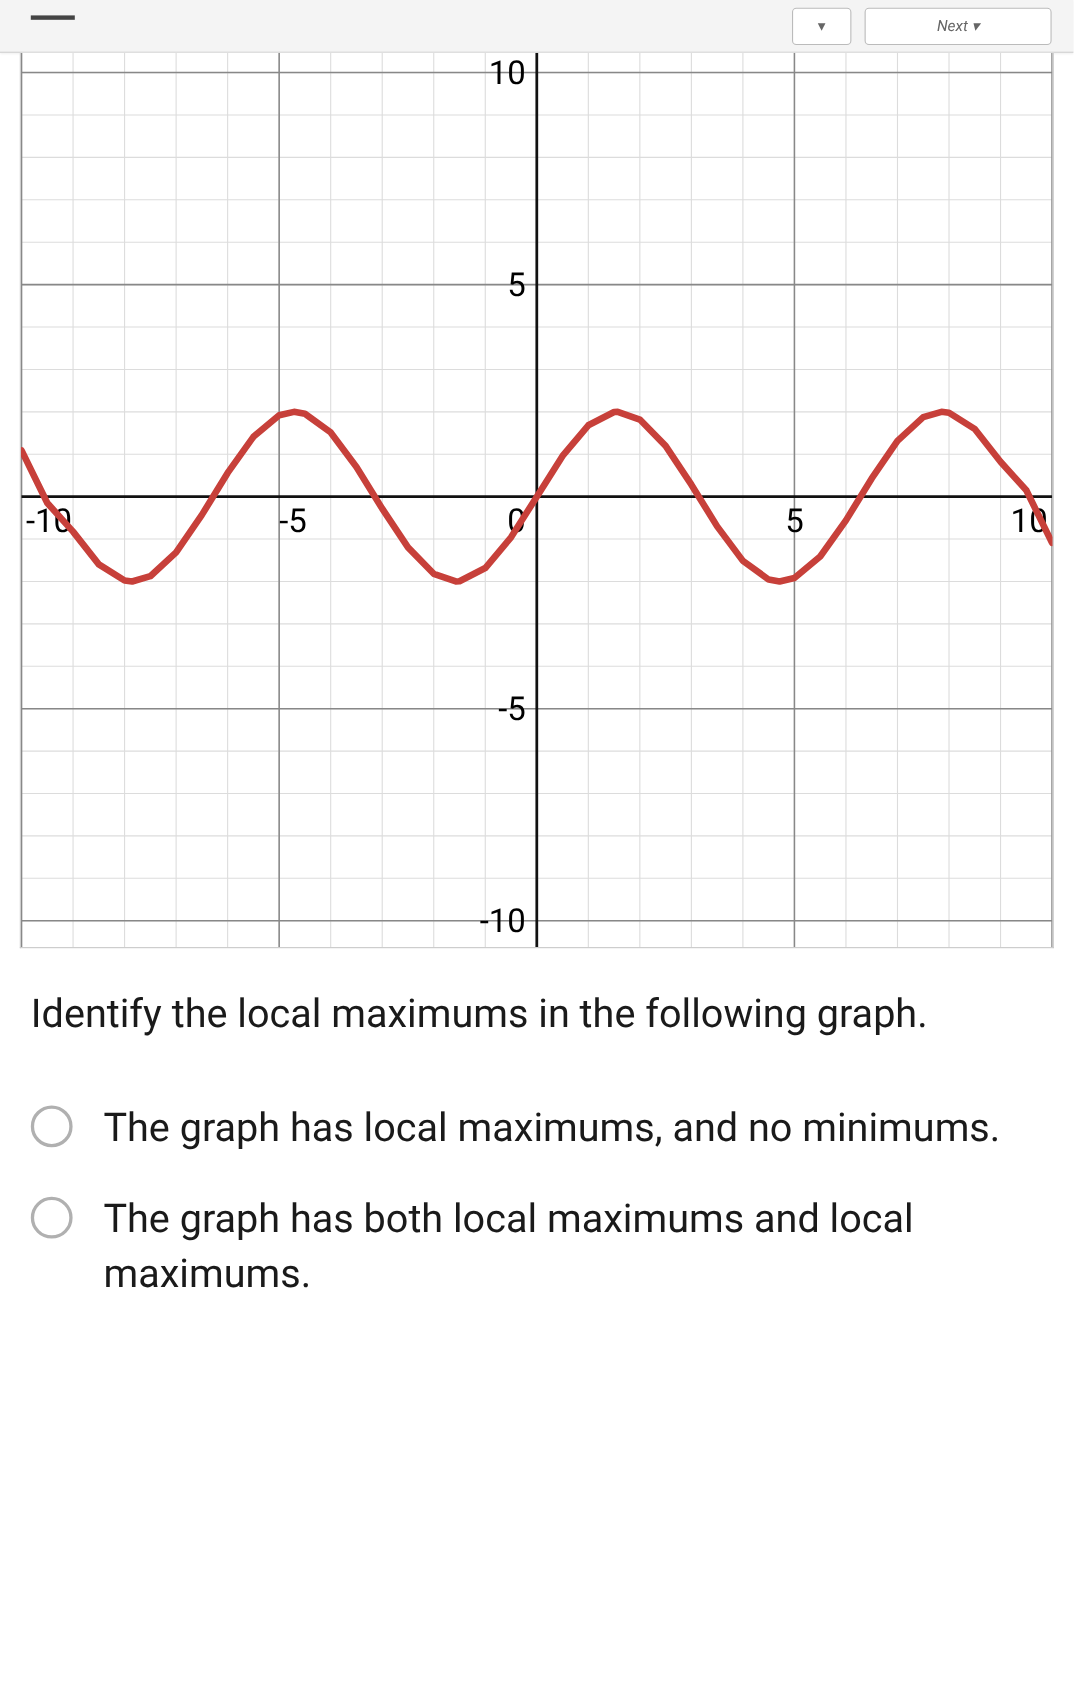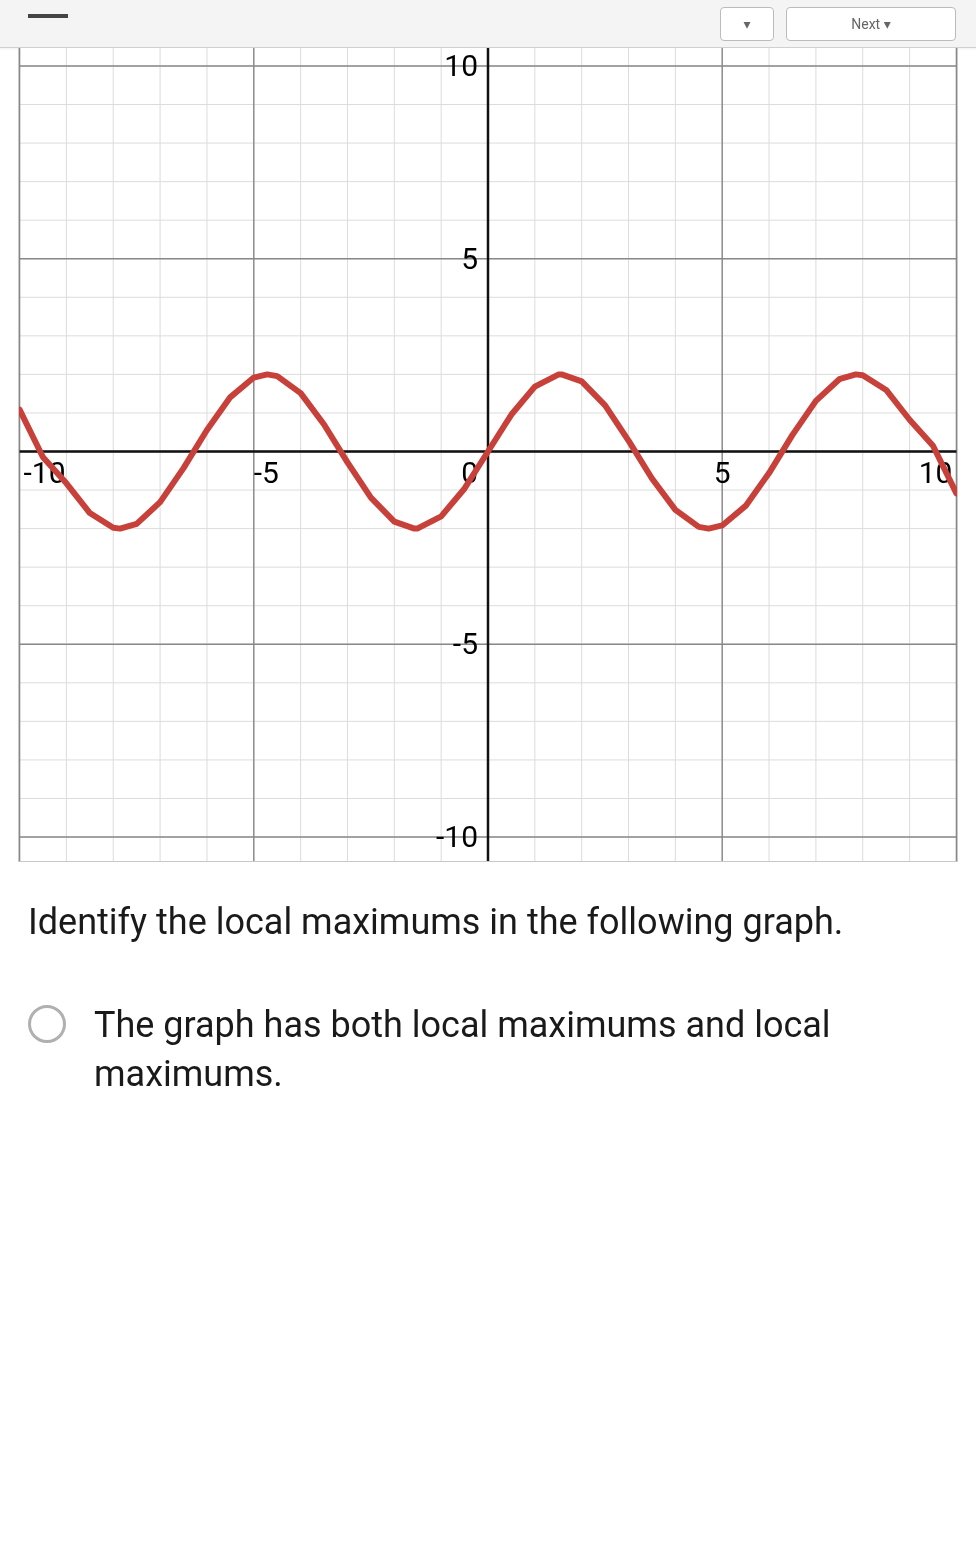--- a/index.html
+++ b/index.html
@@ -38,21 +38,21 @@
       border: 1px solid #bbb;
       border-radius: 4px;
       background: #fff;
       display: flex;
       align-items: center;
       justify-content: center;
       padding: 0 10px;
       color: #666;
       font-size: 14px;
     }
-    .select-stub.wide { min-width: 170px; }
+    .select-stub.wide { min-width: 170px; font-style: italic; }
     .chart-wrap {
       padding: 0 18px 0 18px;
     }
     .chart-box {
       border: 1px solid #c8c8c8;
       border-top: none;
       background: #fff;
       position: relative;
       height: 814px;
       overflow: hidden;
@@ -177,15 +177,19 @@
         <path d="M0.00 362.00 L23.45 409.79 L46.90 435.81 L70.35 465.64 L93.80 480.39 L100.65 481.20 L117.25 476.41 L140.70 454.72 L164.15 420.60 L187.60 382.42 L211.05 349.54 L234.50 329.97 L248.01 326.80 L257.95 328.54 L281.40 345.56 L304.85 376.94 L328.30 414.89 L351.75 450.20 L375.20 474.21 L395.32 481.20 L398.65 481.01 L422.10 468.96 L445.55 441.02 L469.00 404.00 L492.45 366.98 L515.90 339.04 L539.35 326.99 L542.68 326.80 L562.80 333.79 L586.25 357.80 L609.70 393.11 L633.15 431.06 L656.60 462.44 L680.05 479.46 L689.99 481.20 L703.50 478.03 L726.95 458.46 L750.40 425.58 L773.85 387.40 L797.30 353.28 L820.75 331.59 L837.35 326.80 L844.20 327.61 L867.65 342.36 L891.10 372.19 L914.55 398.21 L938.00 446.00 " fill="none" stroke="#c7403a" stroke-width="6" stroke-linejoin="round" stroke-linecap="round"></path>
       </svg>
   </div>
 </div>
 
 <div class="question">Identify the local maximums in the following graph.</div>
 
 <div class="options">
   <div class="option">
     <div class="radio"></div>
+    <div class="option-label">The graph has local maximums, and no minimums.</div>
+  </div>
+  <div class="option">
+    <div class="radio"></div>
     <div class="option-label">The graph has both local maximums and local maximums.</div>
   </div>
 </div>
 
 </body></html>

